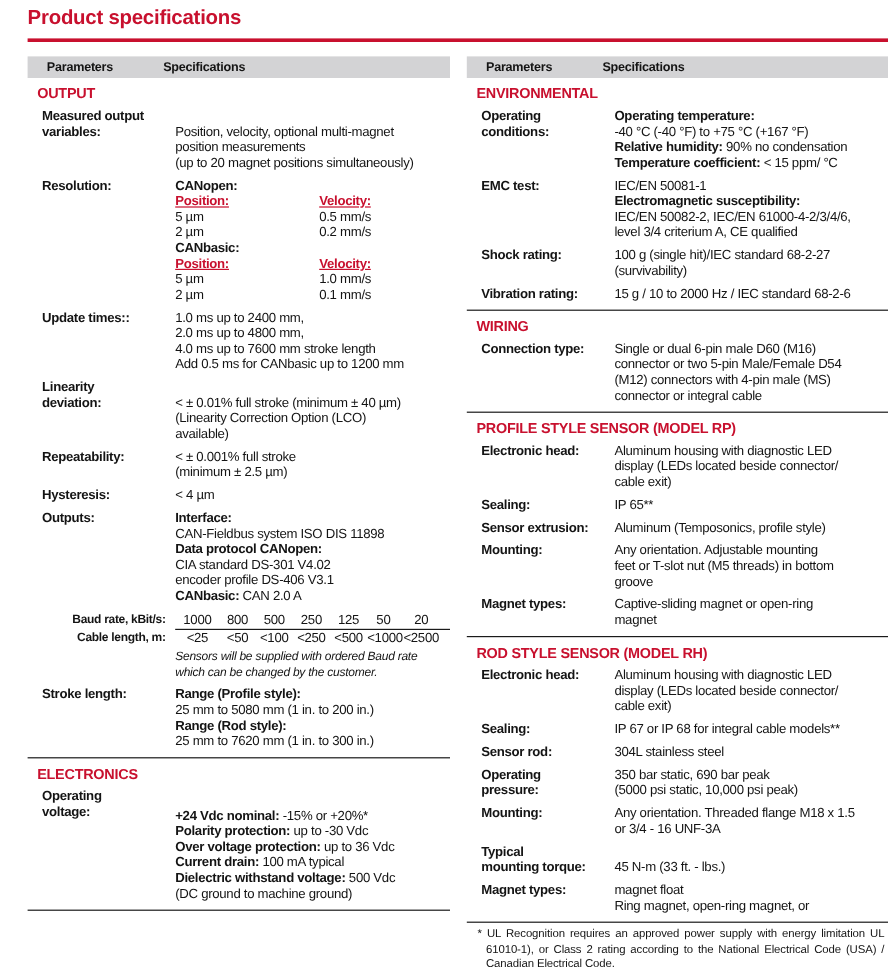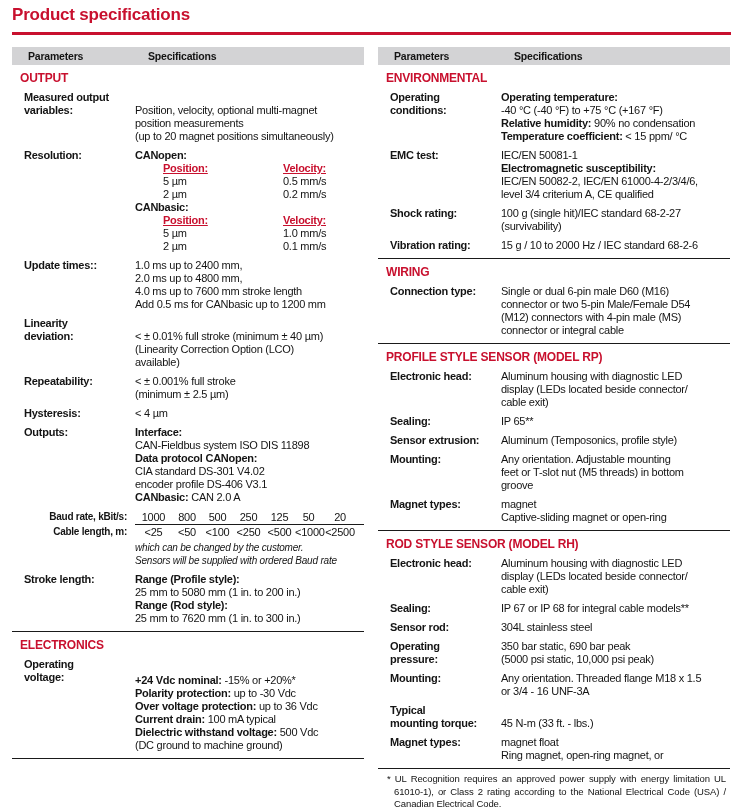--- a/index.html
+++ b/index.html
@@ -3,42 +3,42 @@
 <meta charset="utf-8">
 <style>
   * { margin:0; padding:0; box-sizing:border-box; }
   html,body { background:#ffffff; }
   body {
     width:740px; height:807px;
     font-family:"Liberation Sans","DejaVu Sans",sans-serif;
     color:#141414;
     -webkit-font-smoothing:antialiased;
   }
-  .page { position:relative; width:740px; height:807px; overflow:hidden; padding:5px 5px 0 12px; }
+  .page { position:relative; width:740px; height:807px; overflow:hidden; padding:5px 5px 0 23px; }
 
   .title { color:var(--accent); font-size:17px; font-weight:bold; letter-spacing:-0.2px; }
   .title-rule { height:3px; background:var(--accent); width:719px; margin-top:7px; }
 
   .columns { display:flex; gap:14px; margin-top:12px; }
   .col { width:352px; flex:none; }
 
   .col-header { height:18px; background:var(--bar); display:flex; align-items:center;
                 font-weight:bold; font-size:10.5px; letter-spacing:-0.2px; }
-  .col-header .hp { padding-left:16px; width:136px; flex:none; }
+  .col-header .hp { padding-left:16px; width:113px; flex:none; }
   .col-header .hs { flex:1; }
 
   .sec-heading { color:var(--accent); font-weight:bold; font-size:12px;
                  letter-spacing:-0.2px; margin:6px 0 6px 8px; white-space:nowrap; }
 
   .row { display:flex; margin-bottom:6px; font-size:11px; line-height:13px; letter-spacing:-0.25px; }
   .label { width:123px; flex:none; font-weight:bold; padding-left:12px; }
   .label .line { white-space:nowrap; }
   .spec { flex:1; min-width:0; }
   .line { white-space:nowrap; }
-  .two { display:flex;margin-left:28px; }
+  .two { display:flex; }
   .cell1 { width:120px; flex:none; }
   .b  { font-weight:bold; }
   .ru { color:var(--accent); font-weight:bold; text-decoration:underline; }
 
   .divider { border-top:1.6px solid #1a1a1a; margin:5px 0 4px 0; }
 
   
   .baud-row { display:flex; font-size:11px; line-height:14px; letter-spacing:-0.25px; }
   .baud-label { width:123px; flex:none; text-align:right; font-weight:bold;
                 font-size:10px; padding-right:8px; white-space:nowrap; }
@@ -182,22 +182,22 @@
                 <span class="baud-cell" style="width: 37px;">&lt;25</span>
                 <span class="baud-cell" style="width: 30px;">&lt;50</span>
                 <span class="baud-cell" style="width: 31px;">&lt;100</span>
                 <span class="baud-cell" style="width: 31px;">&lt;250</span>
                 <span class="baud-cell" style="width: 31px;">&lt;500</span>
                 <span class="baud-cell" style="width: 27px;">&lt;1000</span>
                 <span class="baud-cell" style="width: 36px;">&lt;2500</span>
               </div>
             </div>
             <div class="baud-note" style="margin-left: 123px;">
+              <div class="line">Sensors will be supplied with ordered Baud rate</div>
               <div class="line">which can be changed by the customer.</div>
-              <div class="line">Sensors will be supplied with ordered Baud rate</div>
             </div>
           </div>
           <div class="row">
             <div class="label">
               <div class="line">Stroke length:</div>
             </div>
             <div class="spec">
               <div class="line"><span class="b ">Range (Profile style):</span></div>
               <div class="line"><span>25 mm  to 5080 mm (1 in. to 200 in.)</span></div>
               <div class="line"><span class="b ">Range (Rod style):</span></div>
@@ -320,22 +320,22 @@
               <div class="line"><span>Any orientation. Adjustable mounting</span></div>
               <div class="line"><span>feet or T-slot nut (M5 threads) in bottom</span></div>
               <div class="line"><span>groove</span></div>
             </div>
           </div>
           <div class="row">
             <div class="label">
               <div class="line">Magnet types:</div>
             </div>
             <div class="spec">
+              <div class="line"><span>Captive-sliding magnet or open-ring</span></div>
               <div class="line"><span>magnet</span></div>
-              <div class="line"><span>Captive-sliding magnet or open-ring</span></div>
             </div>
           </div>
           <div class="divider"></div>
           <div class="sec-heading">ROD STYLE SENSOR (MODEL RH)</div>
           <div class="row">
             <div class="label">
               <div class="line">Electronic head:</div>
             </div>
             <div class="spec">
               <div class="line"><span>Aluminum housing with diagnostic LED</span></div>

